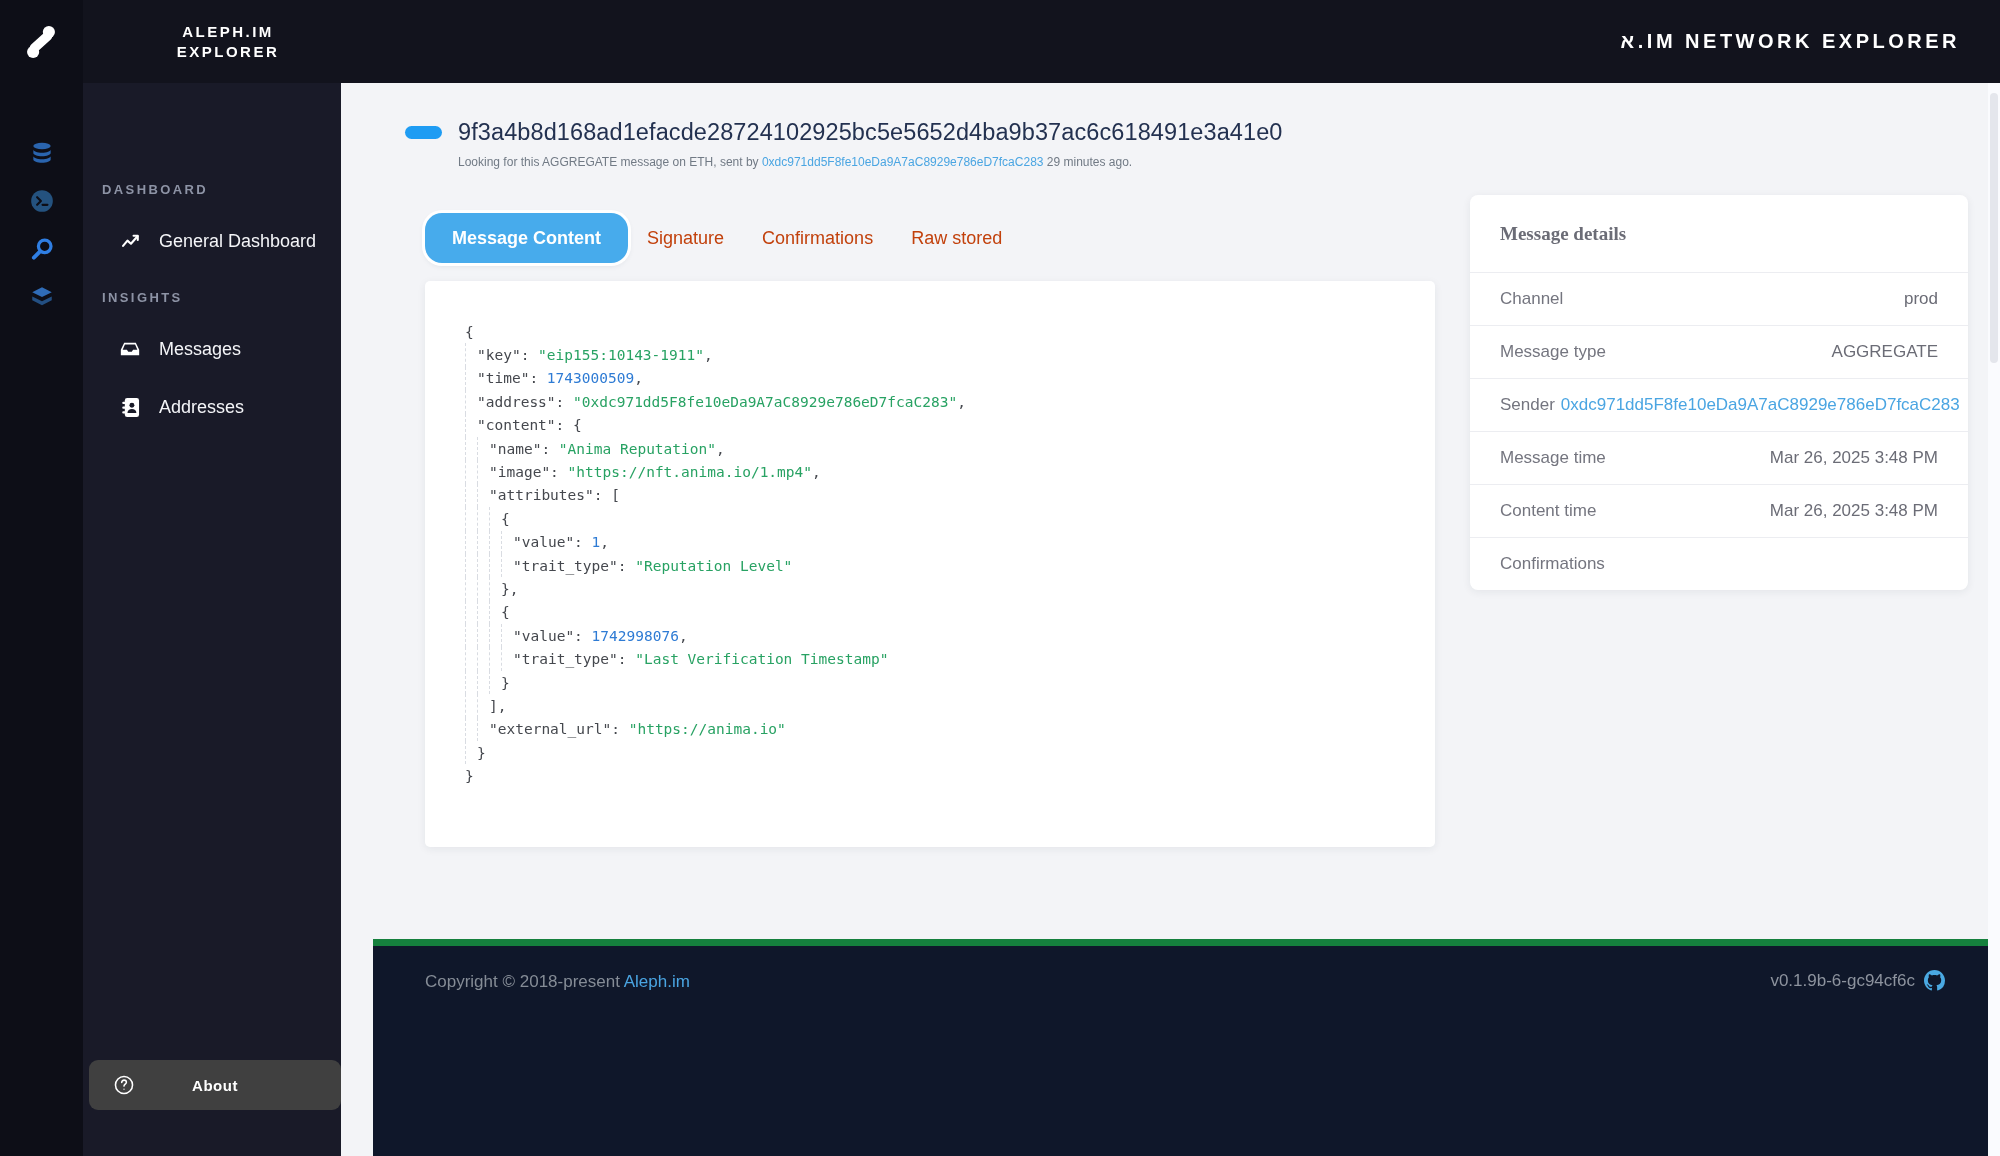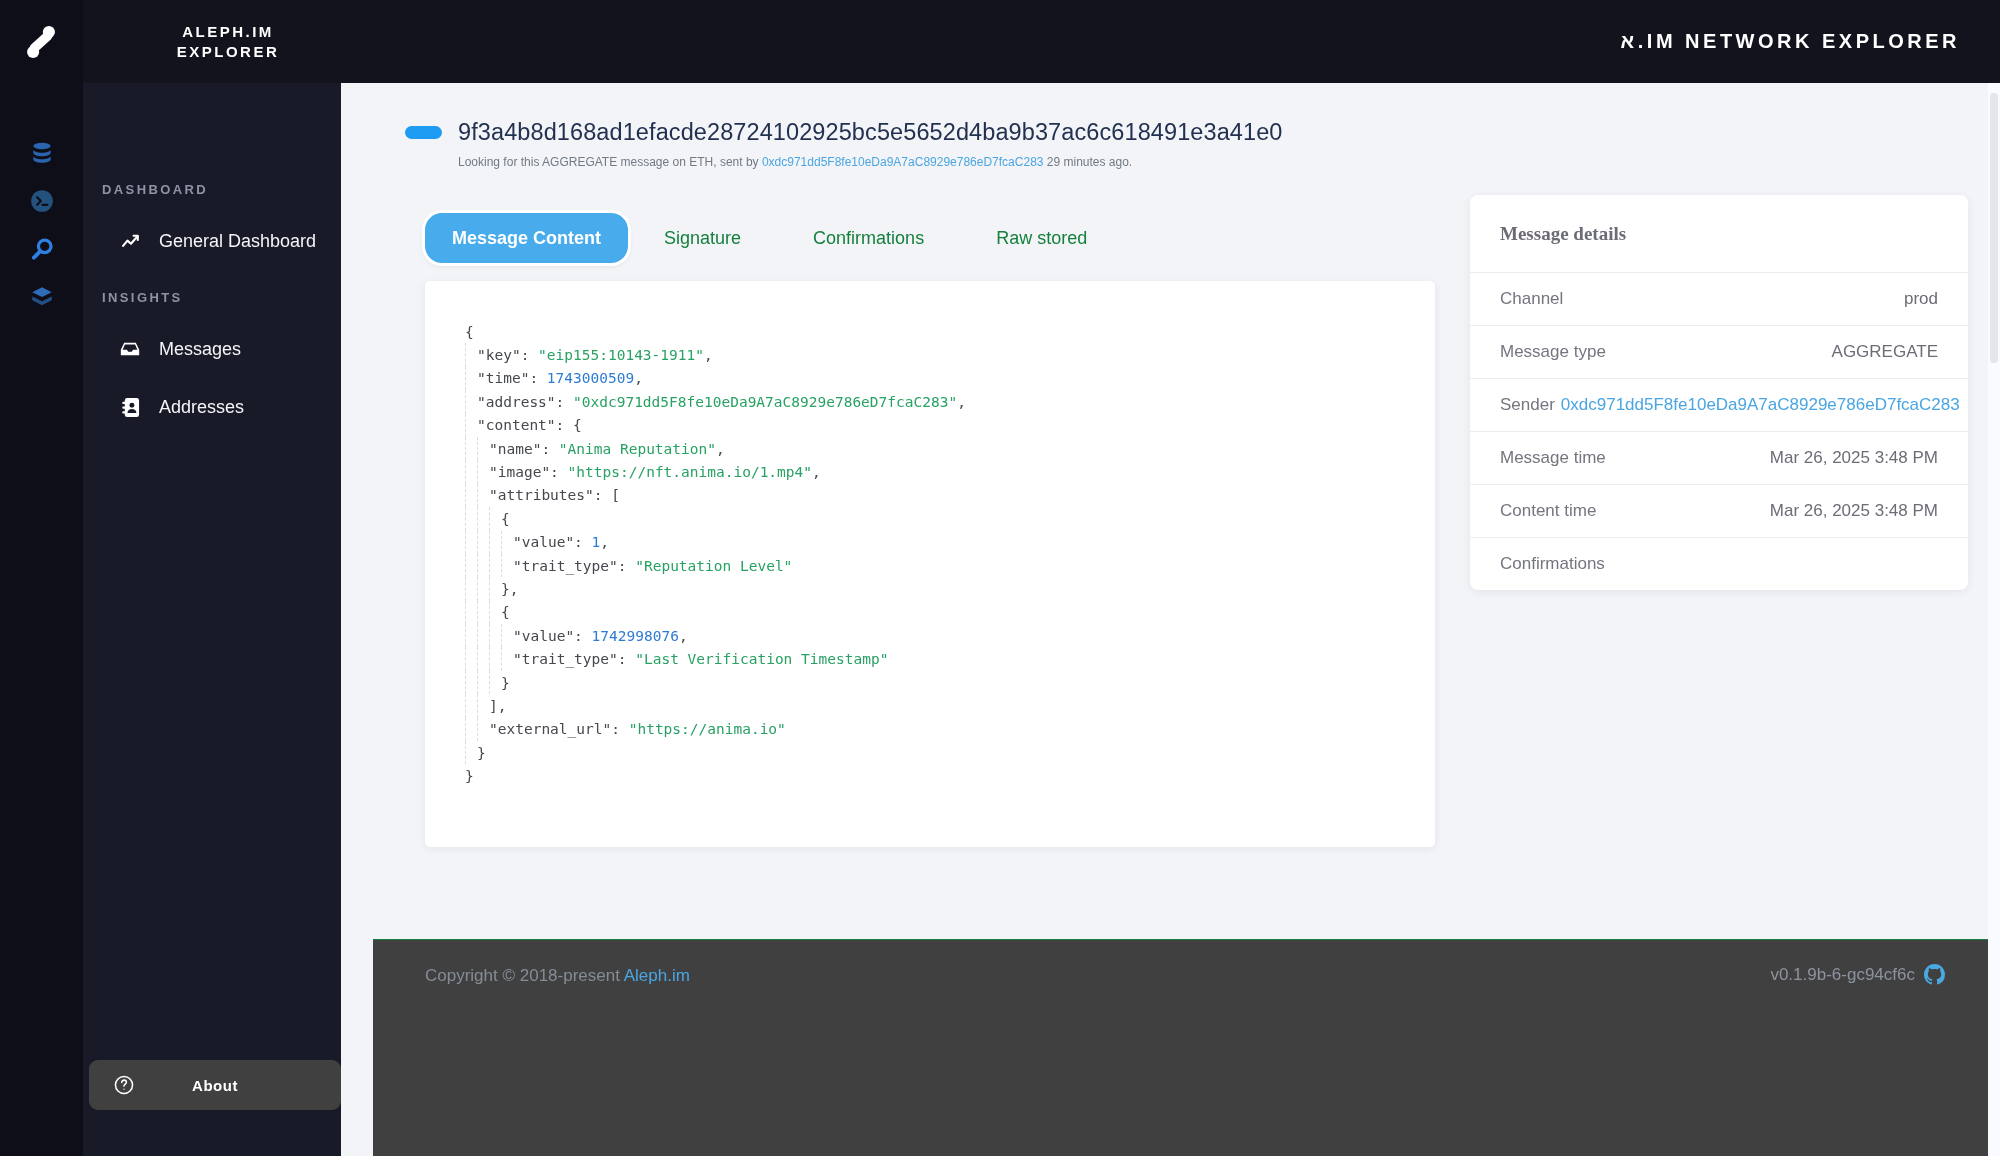--- a/index.html
+++ b/index.html
@@ -53,21 +53,21 @@
   .hash-pill { width:37px; height:13px; border-radius:7px; background:#1e9cf3; margin-right:16px; flex:0 0 auto; }
   .hash-text { font-size:23.5px; font-weight:500; color:#233150; letter-spacing:.1px; }
   .subtitle { margin:9px 0 0 85px; font-size:12px; color:#717a85; }
   .subtitle a, .link { color:#4aa5e2; text-decoration:none; cursor:pointer; }
 
   .columns { display:flex; gap:35px; margin:26px 0 0 52px; }
   .left-col { width:1010px; }
   .right-col { width:498px; }
 
   .tabs { margin-top:18px; height:50px; display:flex; align-items:center; margin-bottom:18px; }
-  .tab { font-family:inherit; border:none; background:transparent; color:#15803d; font-size:18px; padding:0 36px; height:50px; cursor:pointer; }
+  .tab { font-family:inherit; border:none; background:transparent; color:#c2410c; font-size:18px; padding:0 19px; height:50px; cursor:pointer; }
   .tab.active {
     background:#47abec; color:#fff; font-weight:600; border-radius:17px; padding:0 27px;
     box-shadow:0 0 0 3px #ffffff, 0 2px 6px rgba(40,60,90,.15);
   }
 
   .code-card {
     width:1010px; height:566px; background:#fff; border-radius:5px;
     box-shadow:0 2px 8px rgba(30,40,60,.07);
     padding:39px 40px; overflow:hidden;
   }
@@ -82,21 +82,21 @@
     width:498px; background:#fff; border-radius:8px;
     box-shadow:0 2px 8px rgba(30,40,60,.07); overflow:hidden;
   }
   .details-title { height:77px; display:flex; align-items:center; padding:8px 30px; font-size:19px; font-weight:700; color:#6b6c76;font-family:Liberation Serif, serif; }
   .detail-row { height:53px; border-top:1px solid #ecedf1; display:flex; align-items:center; justify-content:space-between; padding:0 30px; font-size:17px; }
   .detail-row .dlabel { color:#74757f; }
   .detail-row .dvalue { color:#6b6c76; }
   .detail-row.sender-row { justify-content:flex-start; }
   .detail-row .dlink { margin-left:6px; font-size:17px; }
 
-  .footer { flex:1; background:#404040; border-top:1px solid #15803d; position:relative; }
+  .footer { flex:1; background:#0f172a; border-top:7px solid #15803d; position:relative; }
   .footer-left { position:absolute; left:52px; top:26px; font-size:17px; color:#858c96; }
   .footer-right { position:absolute; right:55px; top:24px; display:flex; align-items:center; gap:9px; font-size:17px; color:#8d939e; }
   .footer-right .gh { display:flex; cursor:pointer; }
 
   
   .scrollbar { position:absolute; right:0; top:83px; width:12px; height:1073px; background:#fafbfe; z-index:5; }
   .scroll-thumb { position:absolute; left:2px; top:10px; width:8px; height:270px; border-radius:4px; background:#e4e6ec; }
 </style>
 </head>
 <body>

